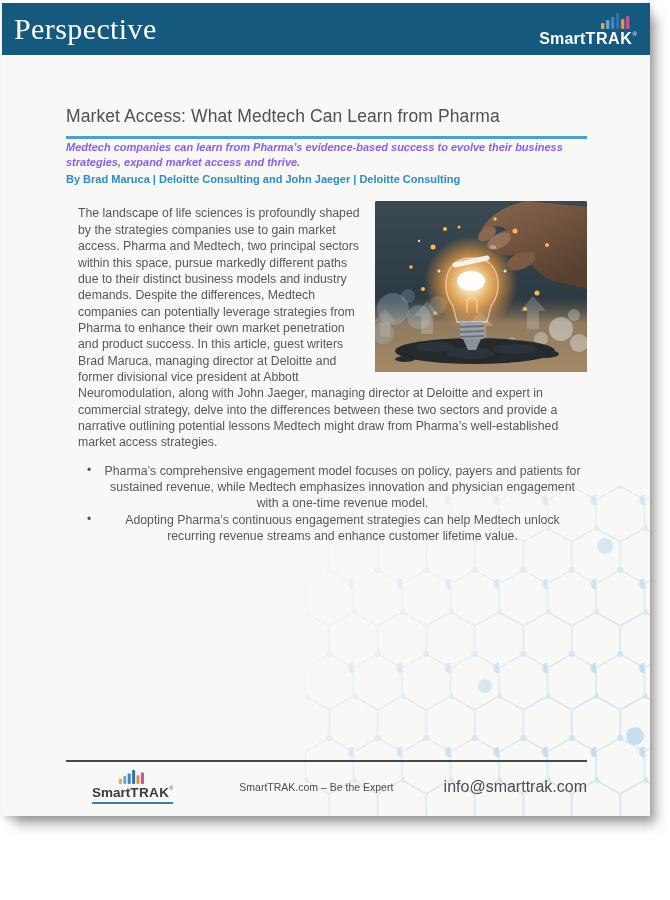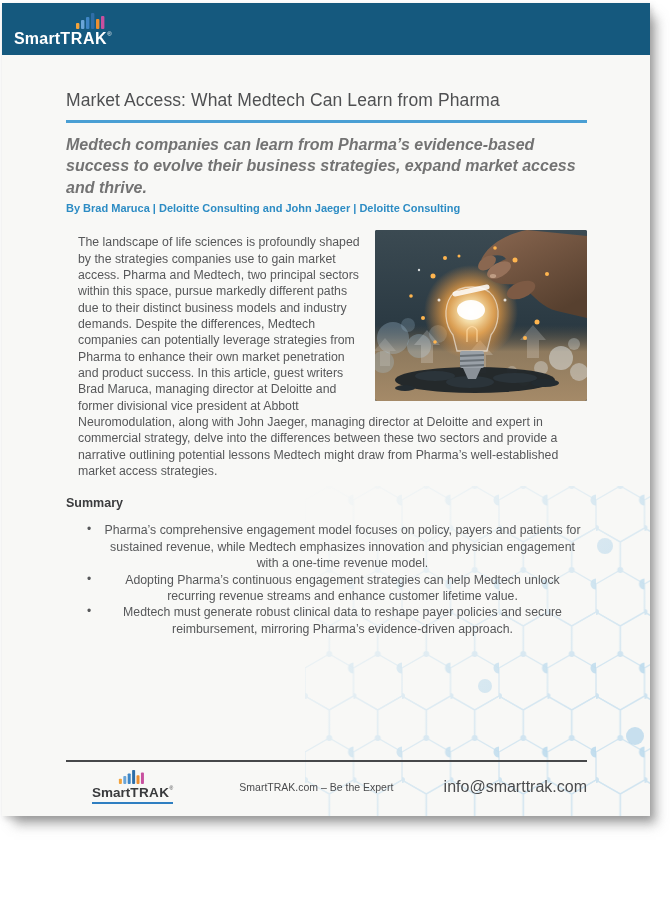--- a/index.html
+++ b/index.html
@@ -26,25 +26,25 @@
   .logo { display:flex; flex-direction:column; align-items:flex-end; line-height:1; }
   .logo .bars { display:block; margin:0 3px 2px 0; }
   .logo-text { color:#ffffff; font-size:16px; letter-spacing:0.2px; }
   .logo-text .smart { font-weight:600; }
   .logo-text .trak  { font-weight:800; letter-spacing:0.6px; }
   .logo-text .reg   { font-size:6px; vertical-align:top; }
   
   .hexbg { position:absolute; right:0; bottom:0; z-index:0; pointer-events:none; }
   
   .content { position:relative; z-index:1; padding:0 63px 0 64px; }
-  .title { margin:35px 0 0 0; font-size:17.5px; font-weight:400; color:#4f5052; letter-spacing:0.1px; }
+  .title { margin:51px 0 0 0; font-size:17.5px; font-weight:400; color:#4f5052; letter-spacing:0.1px; }
   .title-rule { height:3px; background:#4a9fd4; margin-top:9px; }
   .subtitle {
-    margin-top:11px; font-style:italic; font-weight:600;
-    color:#737373; font-size:16px; line-height:1.34;
+    margin-top:1px; font-style:italic; font-weight:600;
+    color:#8b5cf6; font-size:11px; line-height:1.34;
   }
   .byline { margin-top:4px; color:#2d8cc4; font-weight:700; font-size:11px; }
   .article-body { margin-top:20px; font-size:12.3px; color:#57585a; line-height:1.33; }
   .photo {
     float:right; width:212px; height:171px; margin:-4px 0 8px 12px;
     background:#2c3a42; border-radius:2px; overflow:hidden;
   }
   .photo svg { display:block; }
   .para { margin:12px; }
   .summary-heading { margin-top:17px; font-size:12.5px; font-weight:700; color:#3c3d3f; }
@@ -90,20 +90,21 @@
       </linearGradient>
     </defs>
     <rect width="345" height="330" fill="url(#hexp)" opacity="0.65"></rect>
     <circle cx="300" cy="60" r="8" fill="#9ecbe8" opacity="0.55"></circle>
     <circle cx="180" cy="200" r="7" fill="#9ecbe8" opacity="0.5"></circle>
     <circle cx="330" cy="250" r="9" fill="#9ecbe8" opacity="0.55"></circle>
     <rect width="345" height="330" fill="url(#hexfade)"></rect>
   </svg>
 
   <div class="header">
+    <div class="brand">Perspective</div>
     <div class="logo">
       <svg class="bars" width="34" height="17" viewBox="0 0 34 17">
         <rect x="1" y="11" width="3.4" height="6" rx="1" fill="#f2a33c"></rect>
         <rect x="6" y="8" width="3.4" height="9" rx="1" fill="#6aa5d8"></rect>
         <rect x="11" y="5" width="3.4" height="12" rx="1" fill="#3f86c6"></rect>
         <rect x="16" y="1" width="3.4" height="16" rx="1" fill="#2f6ea8"></rect>
         <rect x="21" y="7" width="3.4" height="10" rx="1" fill="#ef8f30"></rect>
         <rect x="26" y="4" width="3.4" height="13" rx="1" fill="#c8509f"></rect>
       </svg>
       <div class="logo-text"><span class="smart">Smart</span><span class="trak">TRAK</span><span class="reg">®</span></div>
@@ -214,25 +215,23 @@
           <g fill="#ffffff" opacity="0.8">
             <circle cx="64" cy="70" r="1.5"></circle>
               <circle cx="130" cy="70" r="1.5"></circle>
               <circle cx="44" cy="40" r="1.2"></circle>
           </g>
         </svg>
       </figure>
       <p class="para">The landscape of life sciences is profoundly shaped by the strategies companies use to gain market access. Pharma and Medtech, two principal sectors within this space, pursue markedly different paths due to their distinct business models and industry demands. Despite the differences, Medtech companies can potentially leverage strategies from Pharma to enhance their own market penetration and product success. In this article, guest writers Brad Maruca, managing director at Deloitte and former divisional vice president at Abbott Neuromodulation, along with John Jaeger, managing director at Deloitte and expert in commercial strategy, delve into the differences between these two sectors and provide a narrative outlining potential lessons Medtech might draw from Pharma’s well-established market access strategies.</p>
     </div>
 
-    <div class="summary-heading">Summary</div>
     <ul class="bullets">
       <li>Pharma’s comprehensive engagement model focuses on policy, payers and patients for sustained revenue, while Medtech emphasizes innovation and physician engagement with a one-time revenue model.</li>
       <li>Adopting Pharma’s continuous engagement strategies can help Medtech unlock recurring revenue streams and enhance customer lifetime value.</li>
-      <li>Medtech must generate robust clinical data to reshape payer policies and secure reimbursement, mirroring Pharma’s evidence-driven approach.</li>
     </ul>
   </div>
 
   <div class="footer">
     <div class="footer-rule"></div>
     <div class="footer-row">
       <div class="footer-logo">
         <svg class="bars" width="30" height="15" viewBox="0 0 34 17">
           <rect x="1" y="11" width="3.4" height="6" rx="1" fill="#f2a33c"></rect>
           <rect x="6" y="8" width="3.4" height="9" rx="1" fill="#6aa5d8"></rect>

